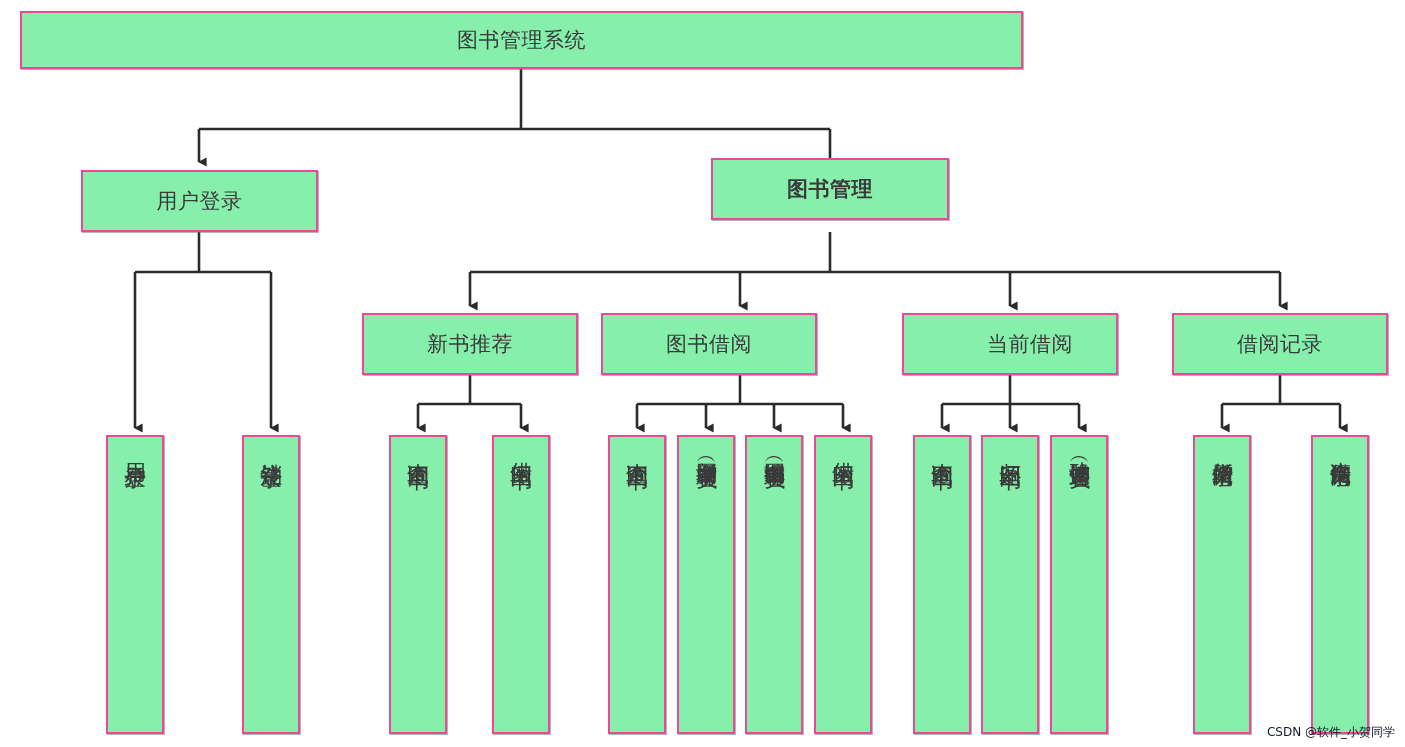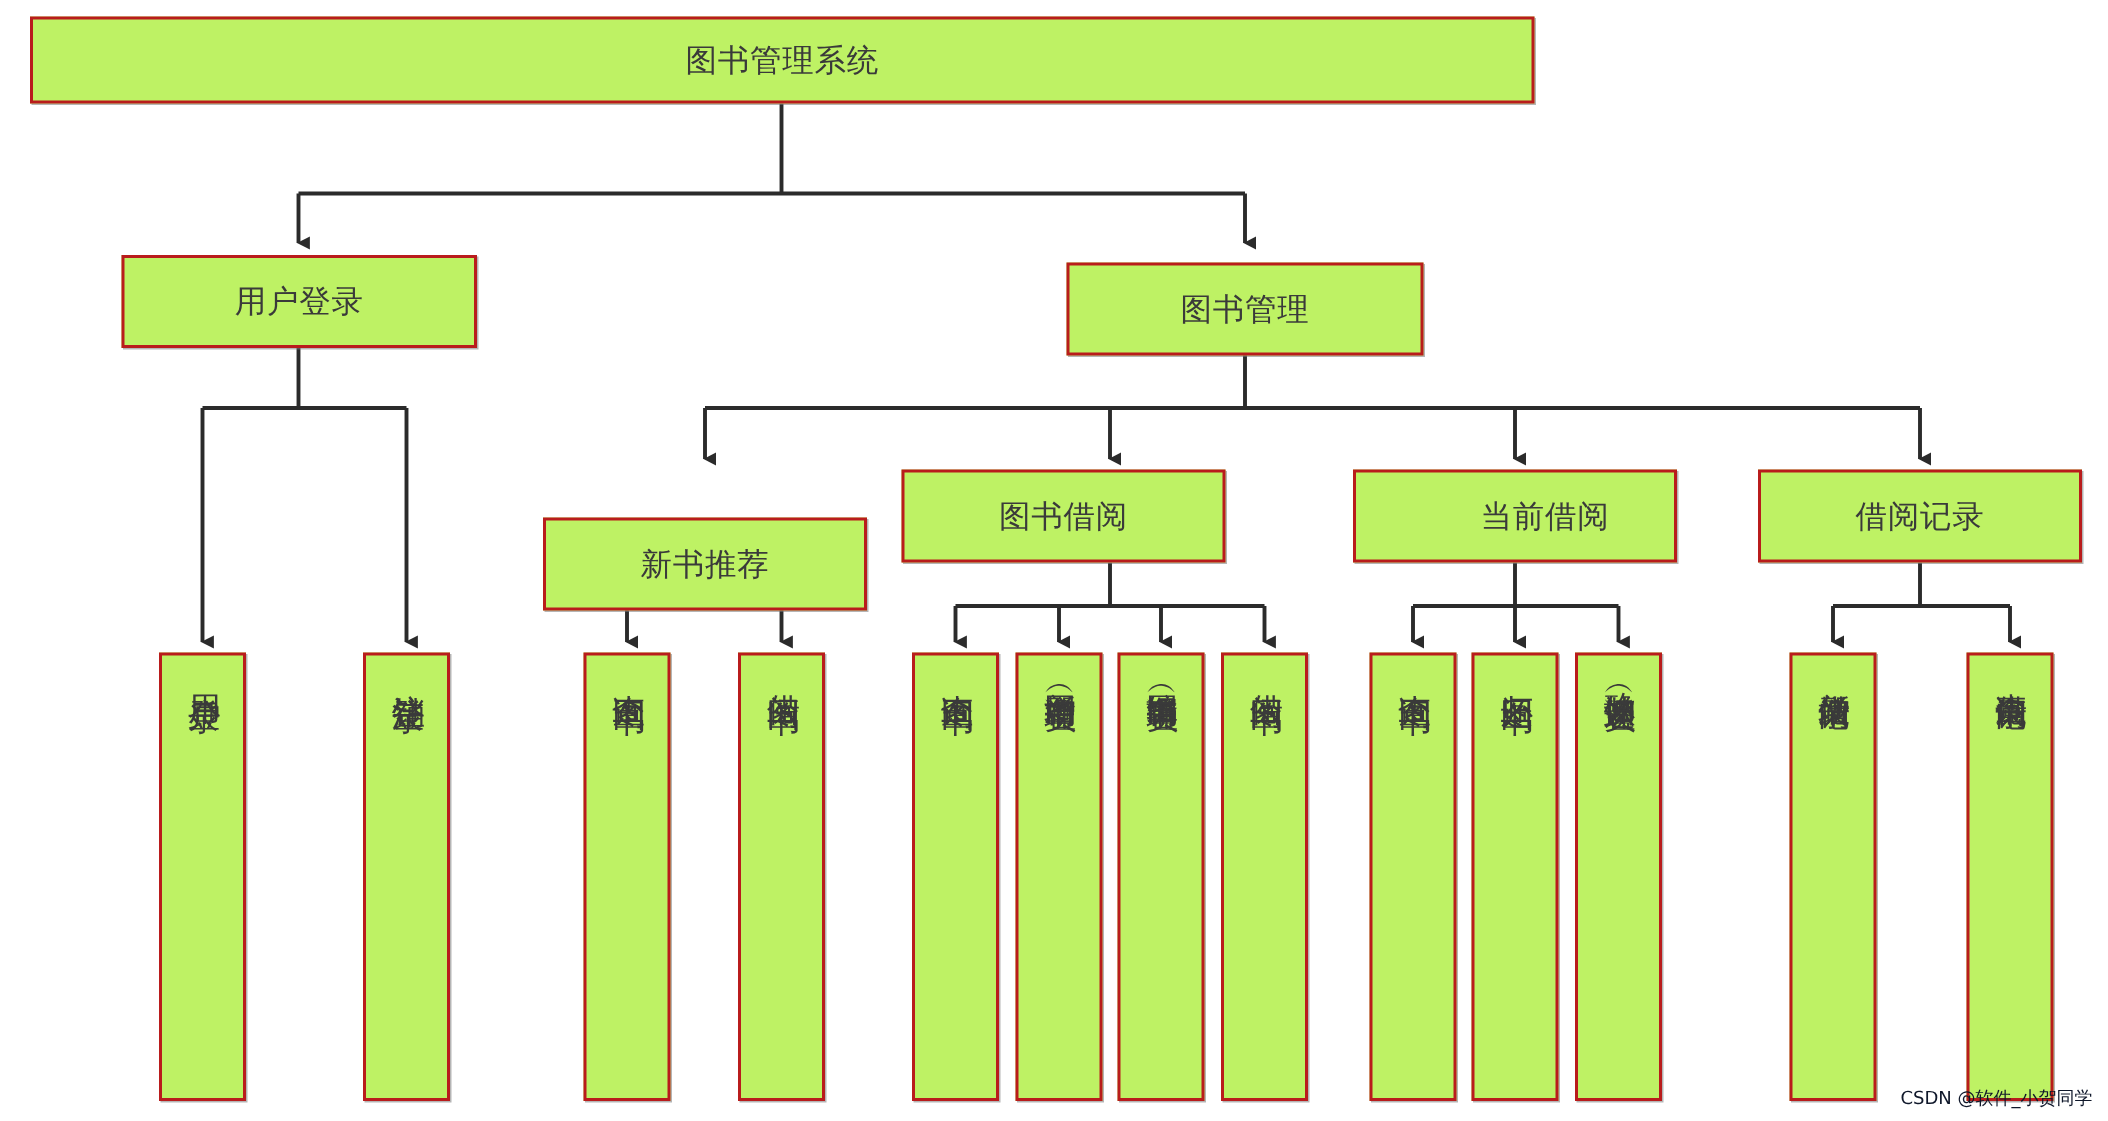--- a/index.html
+++ b/index.html
@@ -20,22 +20,22 @@
   #edges-layer {
     position: absolute;
     left: 0;
     top: 0;
     width: 1405px;
     height: 747px;
   }
   .node {
     position: absolute;
     box-sizing: border-box;
-    background: #bef264;
-    border: 2px solid #b91c1c;
+    background: #86efac;
+    border: 2px solid #ec4899;
     box-shadow: 1px 1px 0 0 rgba(120,120,120,0.55);
     display: flex;
     align-items: center;
     justify-content: center;
     z-index: 2;
   }
   .node-label {
     color: #3a3a3a;
     letter-spacing: 0.5px;
     white-space: nowrap;
@@ -129,25 +129,25 @@
   </svg>
 
   <div class="node horizontal" style="left:20px; top:11px; width:1003px; height:58px;">
     <span class="node-label">图书管理系统</span>
   </div>
 
   <div class="node horizontal" style="left:81px; top:170px; width:237px; height:62px;">
     <span class="node-label">用户登录</span>
   </div>
 
-  <div class="node horizontal" style="left:711px; top:175px; width:238px; height:62px;">
+  <div class="node horizontal" style="left:711px; top:158px; width:238px; height:62px;font-weight:bold;">
     <span class="node-label">图书管理</span>
   </div>
 
-  <div class="node horizontal" style="left:362px; top:313px; width:216px; height:62px;margin-top:32px;">
+  <div class="node horizontal" style="left:362px; top:313px; width:216px; height:62px;">
     <span class="node-label">新书推荐</span>
   </div>
 
   <div class="node horizontal" style="left:601px; top:313px; width:216px; height:62px;">
     <span class="node-label">图书借阅</span>
   </div>
 
   <div class="node horizontal" style="left:902px; top:313px; width:216px; height:62px;padding-left:40px;">
     <span class="node-label">当前借阅</span>
   </div>

